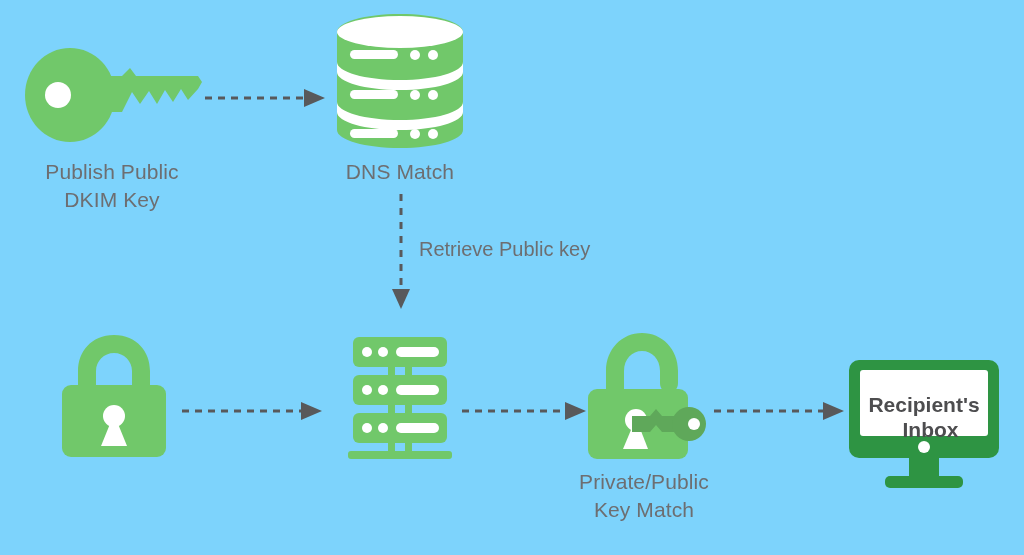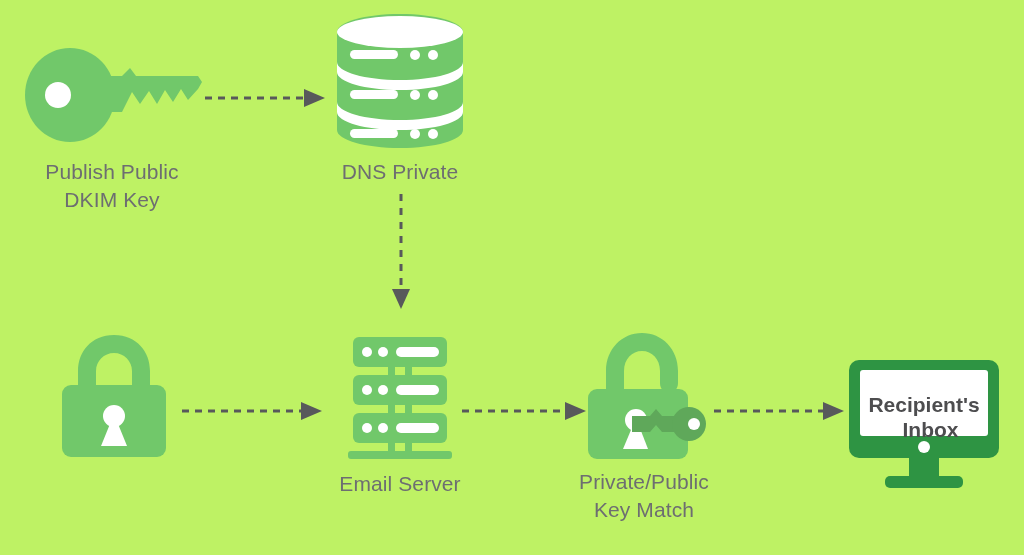--- a/index.html
+++ b/index.html
@@ -4,21 +4,21 @@
 <style>
   html, body {
     margin: 0;
     padding: 0;
     background: #ffffff;
   }
   #canvas {
     position: relative;
     width: 1024px;
     height: 555px;
-    background: #bef264;
+    background: #7dd3fc;
     font-family: "Liberation Sans", sans-serif;
     overflow: hidden;
   }
   .node {
     position: absolute;
   }
   .label {
     position: absolute;
     text-align: center;
     color: #6d6e71;
@@ -73,28 +73,29 @@
 
       <rect x="13" y="76" width="48" height="9" rx="4.5" fill="#ffffff"></rect>
       <circle cx="78" cy="81" r="5" fill="#ffffff"></circle>
       <circle cx="96" cy="81" r="5" fill="#ffffff"></circle>
 
       <rect x="13" y="115" width="48" height="9" rx="4.5" fill="#ffffff"></rect>
       <circle cx="78" cy="120" r="5" fill="#ffffff"></circle>
       <circle cx="96" cy="120" r="5" fill="#ffffff"></circle>
     </svg>
   </div>
-  <div class="label" style="left:300px; top:158px; width:200px;">DNS Private</div>
+  <div class="label" style="left:300px; top:158px; width:200px;">DNS Match</div>
 
   <div class="node" style="left:390px; top:194px;">
     <svg width="22" height="118" viewBox="0 0 22 118">
       <line x1="11" y1="0" x2="11" y2="96" stroke="#58595b" stroke-width="3" stroke-dasharray="7 7"></line>
       <path d="M2 95 L11 115 L20 95 Z" fill="#58595b"></path>
     </svg>
   </div>
+  <div class="arrow-label" style="left:419px; top:238px;">Retrieve Public key</div>
 
   <div class="node" style="left:62px; top:335px;">
     <svg width="104" height="122" viewBox="0 0 104 122">
       <path d="M52 0 C29 0 16 17 16 36 L16 62 L34 62 L34 36 C34 26 42 18 52 18 C62 18 70 26 70 36 L70 62 L88 62 L88 36 C88 17 75 0 52 0 Z" fill="#71c86a"></path>
       <rect x="0" y="50" width="104" height="72" rx="9" fill="#71c86a"></rect>
       <circle cx="52" cy="81" r="11" fill="#ffffff"></circle>
       <path d="M52 79 L65 111 L39 111 Z" fill="#ffffff"></path>
     </svg>
   </div>
 
@@ -125,21 +126,20 @@
 
       <circle cx="19" cy="53" r="5" fill="#ffffff"></circle>
       <circle cx="35" cy="53" r="5" fill="#ffffff"></circle>
       <rect x="48" y="48" width="43" height="10" rx="5" fill="#ffffff"></rect>
 
       <circle cx="19" cy="91" r="5" fill="#ffffff"></circle>
       <circle cx="35" cy="91" r="5" fill="#ffffff"></circle>
       <rect x="48" y="86" width="43" height="10" rx="5" fill="#ffffff"></rect>
     </svg>
   </div>
-  <div class="label" style="left:300px; top:470px; width:200px;">Email Server</div>
 
   <div class="node" style="left:462px; top:401px;">
     <svg width="130" height="20" viewBox="0 0 130 20">
       <line x1="0" y1="10" x2="104" y2="10" stroke="#58595b" stroke-width="3" stroke-dasharray="7 6"></line>
       <path d="M103 1 L124 10 L103 19 Z" fill="#58595b"></path>
     </svg>
   </div>
 
   <div class="node" style="left:588px; top:331px;">
     <svg width="118" height="128" viewBox="0 0 118 128">

